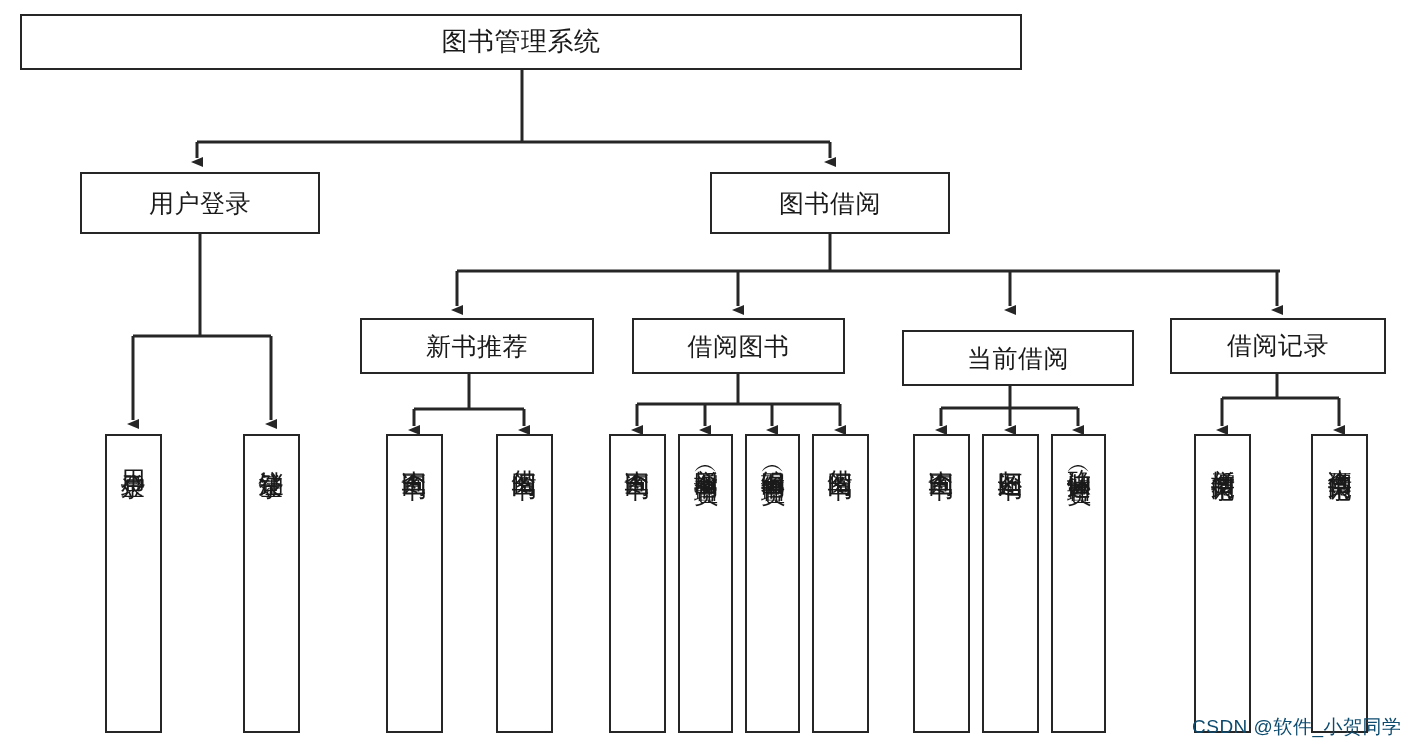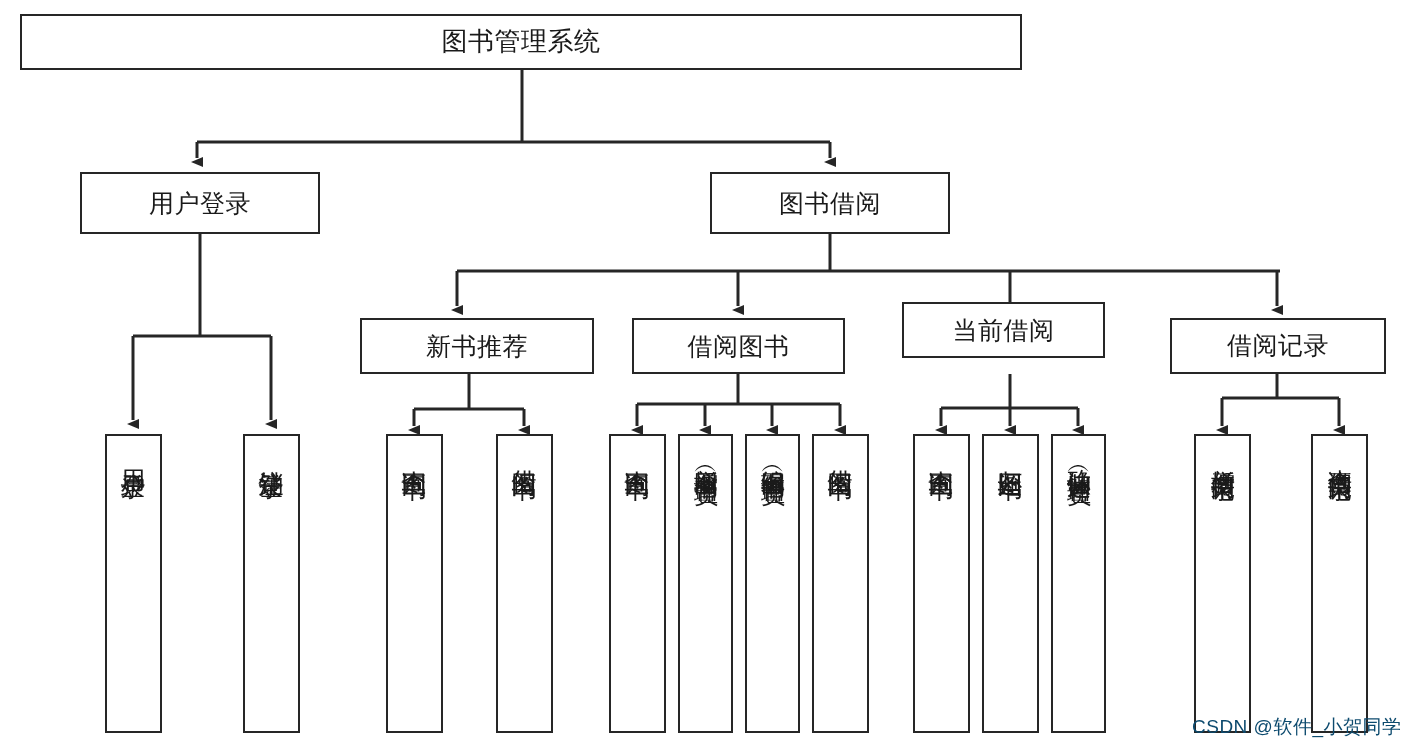--- a/index.html
+++ b/index.html
@@ -144,21 +144,21 @@
   </div>
 
   <div class="node horiz" style="left:360px; top:318px; width:234px; height:56px;">
     <span class="node-label">新书推荐</span>
   </div>
 
   <div class="node horiz" style="left:632px; top:318px; width:213px; height:56px;">
     <span class="node-label">借阅图书</span>
   </div>
 
-  <div class="node horiz" style="left:902px; top:302px; width:203px; height:56px;">
+  <div class="node horiz" style="left:902px; top:330px; width:232px; height:56px;">
     <span class="node-label">当前借阅</span>
   </div>
 
   <div class="node horiz" style="left:1170px; top:318px; width:216px; height:56px;font-family:Liberation Serif, serif;">
     <span class="node-label">借阅记录</span>
   </div>
 
   <div class="node vert" style="left:105px; top:434px; width:57px; height:299px;">
     <span class="node-label">用户登录</span>
   </div>

